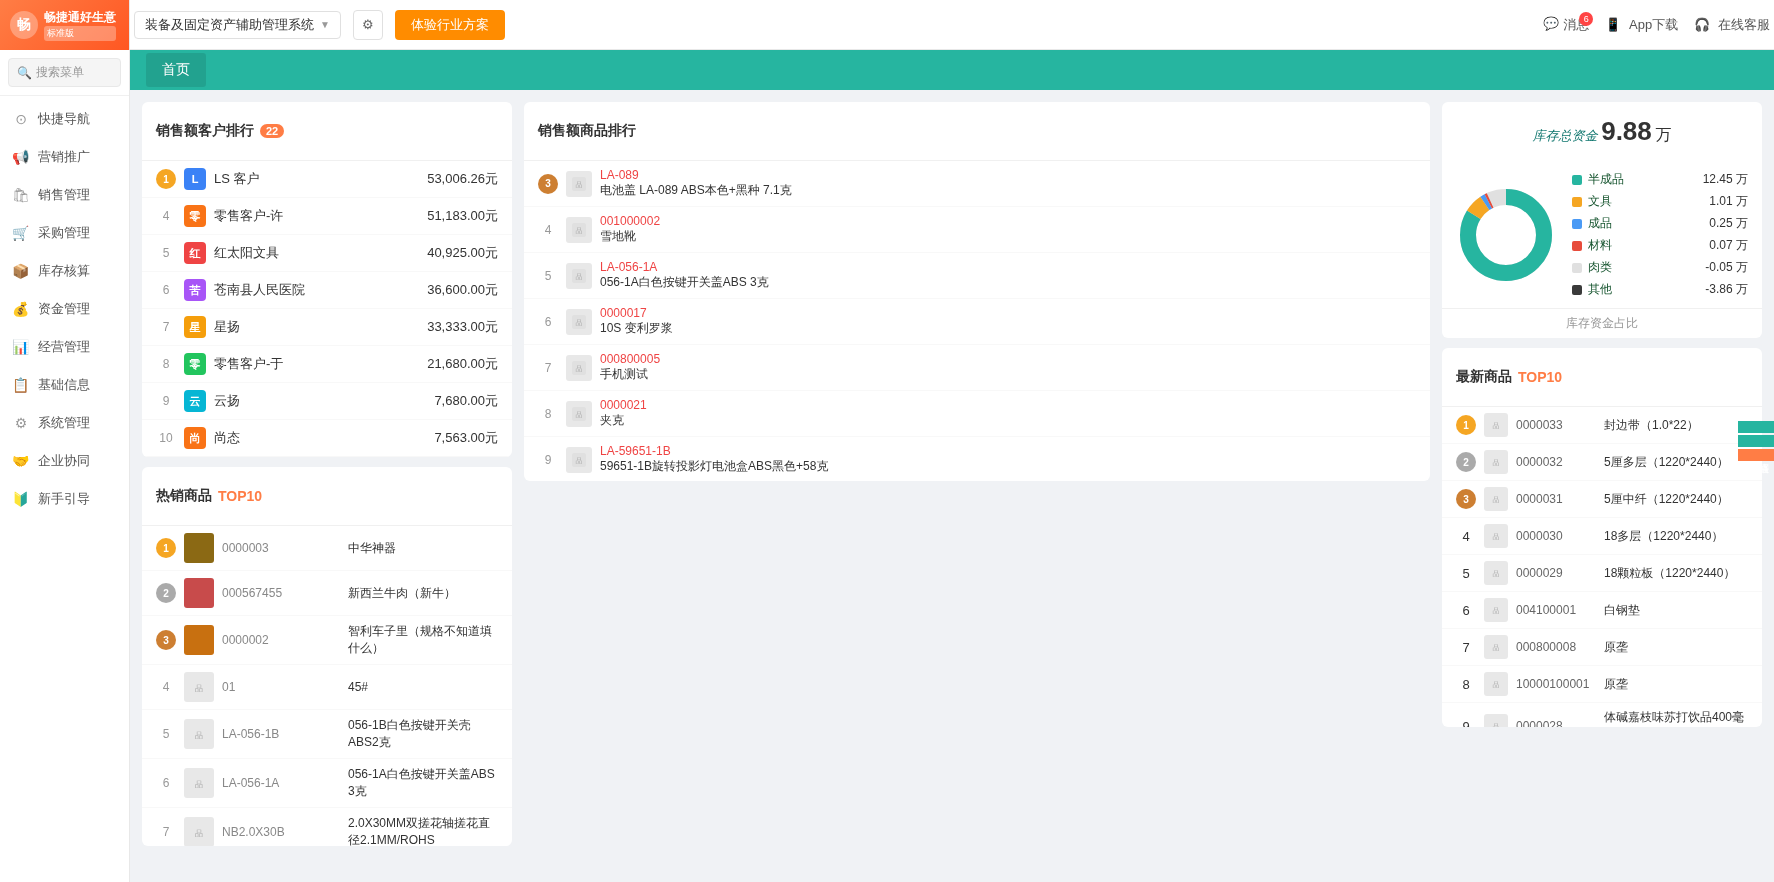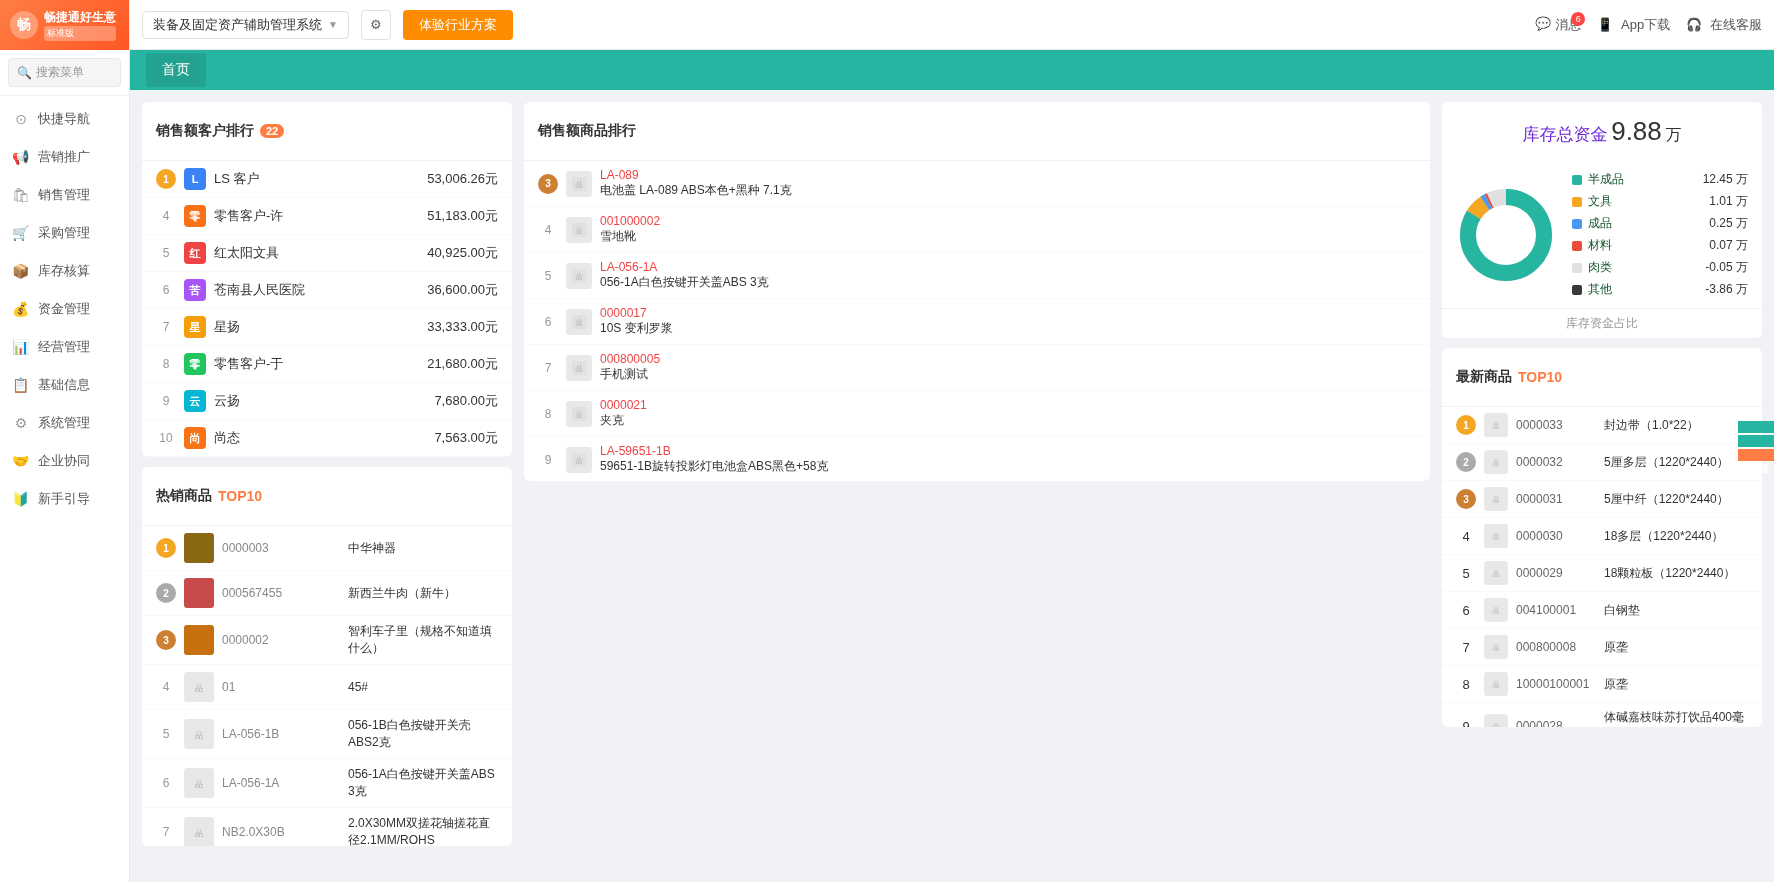--- a/index.html
+++ b/index.html
@@ -13,21 +13,21 @@
     .sidebar-search { padding: 8px; border-bottom: 1px solid #f0f0f0; }
     .sidebar-search-btn { width: 100%; padding: 5px 8px; border: 1px solid #e8e8e8; border-radius: 4px; background: #f5f5f5; cursor: pointer; display: flex; align-items: center; gap: 4px; color: #999; font-size: 12px; }
     .sidebar-nav { flex: 1; overflow-y: auto; padding: 4px 0; }
     .sidebar-nav-item { display: flex; align-items: center; gap: 8px; padding: 10px 12px; cursor: pointer; color: #555; font-size: 13px; }
     .sidebar-nav-item .nav-icon { width: 18px; height: 18px; display: flex; align-items: center; justify-content: center; font-size: 14px; color: #999; }
 
     
     .main { flex: 1; display: flex; flex-direction: column; overflow: hidden; }
 
     
-    .top-header { height: 50px; background: white; display: flex; align-items: center; padding: 0 12px; border-bottom: 1px solid #e8e8e8; gap: 12px; flex-shrink: 0; }
+    .top-header { height: 50px; background: white; display: flex; align-items: center; padding: 0 4px; border-bottom: 1px solid #e8e8e8; gap: 12px; flex-shrink: 0; }
     .system-selector { display: flex; align-items: center; gap: 6px; padding: 4px 10px; border: 1px solid #e0e0e0; border-radius: 4px; cursor: pointer; font-size: 13px; min-width: 200px; }
     .system-selector-arrow { color: #999; font-size: 10px; }
     .settings-btn { width: 30px; height: 30px; border: 1px solid #e0e0e0; border-radius: 4px; display: flex; align-items: center; justify-content: center; cursor: pointer; color: #666; }
     .trial-btn { background: #ff8c00; color: white; border: none; padding: 6px 16px; border-radius: 4px; cursor: pointer; font-size: 13px; }
     .header-right { margin-left: auto; display: flex; align-items: center; gap: 16px; font-size: 13px; color: #555; }
     .header-badge { position: relative; display: inline-flex; }
     .badge-dot { position: absolute; top: -4px; right: -4px; background: #ff4444; color: white; border-radius: 50%; width: 14px; height: 14px; font-size: 9px; display: flex; align-items: center; justify-content: center; }
 
     
     .nav-bar { height: 40px; background: #26b5a0; display: flex; align-items: center; padding: 0 16px; flex-shrink: 0; }
@@ -55,22 +55,22 @@
 
     
     .product-item { display: flex; align-items: center; padding: 7px 14px; border-bottom: 1px solid #f8f8f8; gap: 8px; }
     .product-thumb { width: 26px; height: 26px; background: #e8e8e8; border-radius: 3px; display: flex; align-items: center; justify-content: center; color: #aaa; font-size: 10px; flex-shrink: 0; }
     .product-info { flex: 1; min-width: 0; }
     .product-code { font-size: 12px; color: #ef4444; }
     .product-name { font-size: 12px; color: #333; }
 
     
     .inventory-total { text-align: center; padding: 14px; }
-    .inventory-total-label { font-size: 17px; color: #6d28d9; }
-    .inventory-total-value { font-size: 26px; font-weight: normal; color: #333; }
+    .inventory-total-label { font-size: 13px; color: #0f766e; font-style: italic; }
+    .inventory-total-value { font-size: 26px; font-weight: bold; color: #333; }
     .inventory-total-unit { font-size: 16px; color: #333; }
 
     .chart-area { display: flex; padding: 10px 14px; gap: 16px; align-items: center; }
     .donut-chart { position: relative; width: 100px; height: 100px; flex-shrink: 0; }
     .donut-chart svg { width: 100%; height: 100%; }
     .legend { flex: 1; display: flex; flex-direction: column; gap: 5px; }
     .legend-item { display: flex; align-items: center; gap: 6px; font-size: 12px; }
     .legend-dot { width: 10px; height: 10px; border-radius: 2px; flex-shrink: 0; }
     .legend-label { flex: 1; color: #14532d; }
     .legend-value { color: #333; text-align: right; }

